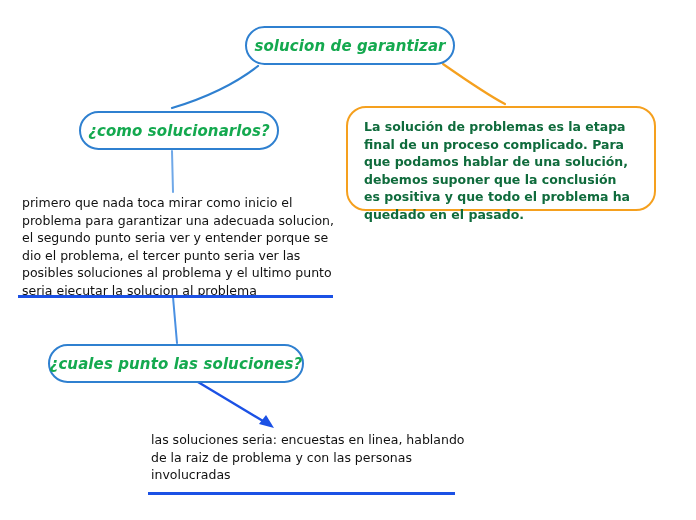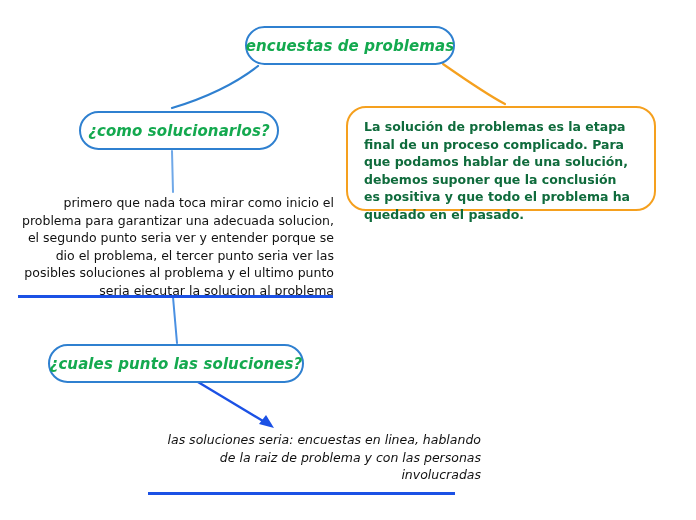--- a/index.html
+++ b/index.html
@@ -76,30 +76,28 @@
     line-height: 17.5px;
     margin: 0;
   }
   
   .para {
     position: absolute;
     color: #111111;
     font-size: 12.5px;
     line-height: 17.6px;
     margin: 0;
-    text-align: right;
   }
   #para-top {
     left: 22px; top: 194px;
     width: 312px;
   }
   #para-bottom {
-    left: 161px; top: 431px;
+    left: 151px; top: 431px;
     width: 320px;
-    font-style: italic;
   }
   
   .underline {
     position: absolute;
     height: 3px;
     background: #1b51e5;
   }
   #underline-top {
     left: 18px; top: 295px;
     width: 315px;
@@ -124,21 +122,21 @@
 
     <path d="M 173 297 L 177 343" fill="none" stroke="#4a90e2" stroke-width="2" stroke-linecap="round"></path>
 
     <g>
       <line x1="198" y1="382" x2="268" y2="424" stroke="#1b51e5" stroke-width="2.4" stroke-linecap="round"></line>
       <polygon points="274,428 259,424 266,415" fill="#1b51e5"></polygon>
     </g>
   </svg>
 
   <div id="node-root" class="node">
-    <span class="node-label">encuestas de problemas</span>
+    <span class="node-label">solucion de garantizar</span>
   </div>
 
   <div id="node-como" class="node">
     <span class="node-label">¿como solucionarlos?</span>
   </div>
 
   <div id="orange-box">
     <p class="box-text">La solución de problemas es la etapa final de un proceso complicado. Para que podamos hablar de una solución, debemos suponer que la conclusión es positiva y que todo el problema ha quedado en el pasado.</p>
   </div>
 

